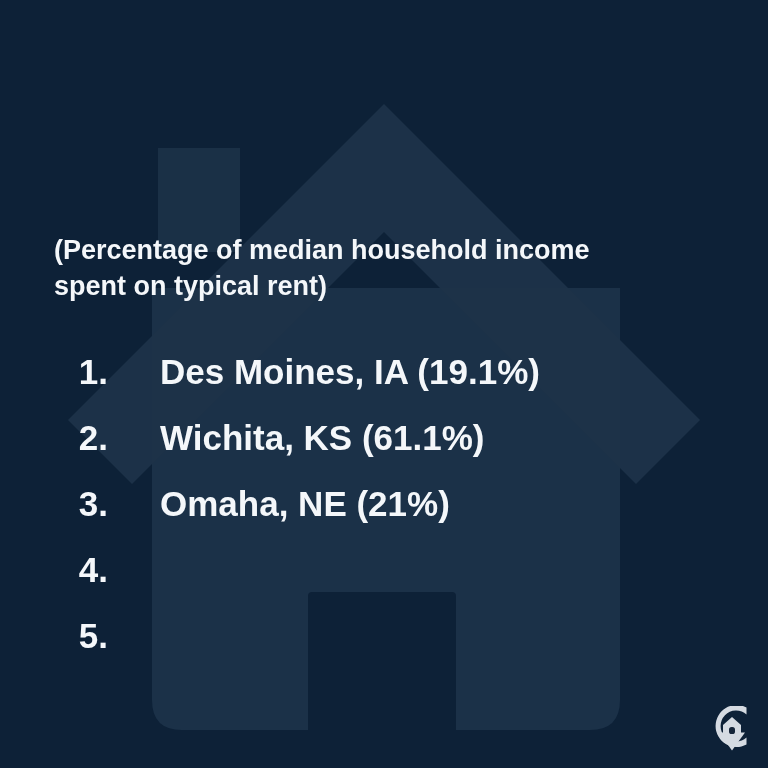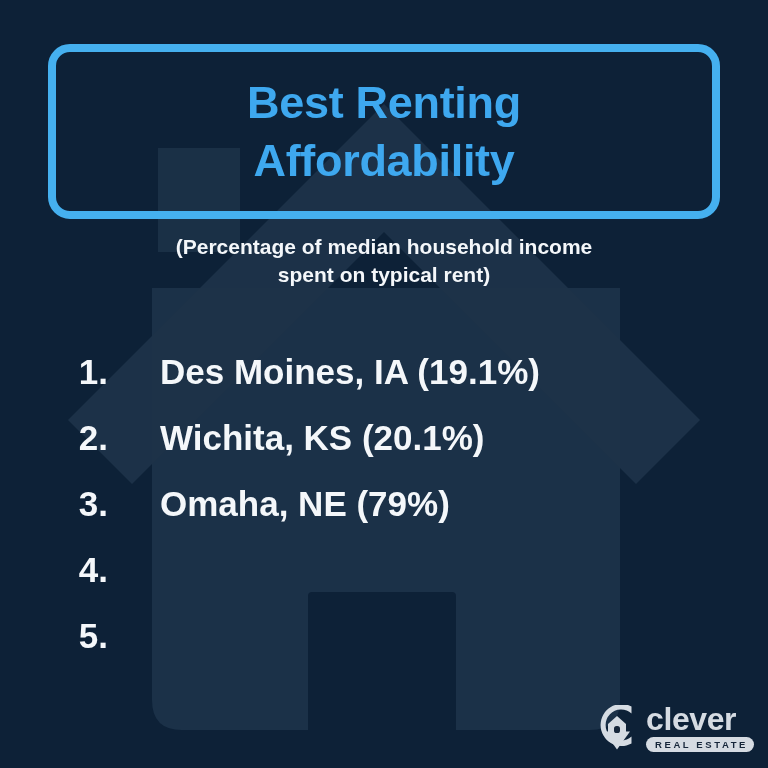--- a/index.html
+++ b/index.html
@@ -58,23 +58,23 @@
     letter-spacing: -0.3px;
     white-space: pre-line;
   }
 
   
   #subtitle {
     position: absolute;
     left: 54px;
     top: 233px;
     width: 660px;
-    text-align: center;
+    text-align: left;
     color: #f4f7fa;
-    font-size: 21px;
+    font-size: 27px;
     font-weight: 700;
     line-height: 1.32;
     white-space: pre-line;
   }
 
   
   #ranking-list {
     position: absolute;
     left: 0;
     top: 352px;
@@ -153,57 +153,49 @@
     <svg viewBox="0 0 768 768" xmlns="http://www.w3.org/2000/svg" aria-hidden="true">
 
       <path d="M152 288 L152 700 Q152 730 182 730 L308 730 L308 596 Q308 592 312 592 L452 592 Q456 592 456 596 L456 730 L590 730 Q620 730 620 700 L620 288 Z" fill="#1b3148"></path>
 
       <path d="M384 104 L700 420 L636 484 L384 232 L132 484 L68 420 Z" fill="#1d3349" opacity="0.95"></path>
 
       <rect x="158" y="148" width="82" height="104" fill="#1d3349" opacity="0.85"></rect>
     </svg>
   </div>
 
-  <div id="title-box">
-    <div id="title-text">Best Renting
-Affordability</div>
-  </div>
 
   <div id="subtitle">(Percentage of median household income
 spent on typical rent)</div>
 
   <ol id="ranking-list">
     <li class="rank-row">
       <span class="rank-num">1.</span>
       <span class="rank-label">Des Moines, IA (19.1%)</span>
     </li>
     <li class="rank-row">
       <span class="rank-num">2.</span>
-      <span class="rank-label">Wichita, KS (20.1%)</span>
+      <span class="rank-label">Wichita, KS (61.1%)</span>
     </li>
     <li class="rank-row">
       <span class="rank-num">3.</span>
-      <span class="rank-label">Omaha, NE (79%)</span>
+      <span class="rank-label">Omaha, NE (21%)</span>
     </li>
     <li class="rank-row">
       <span class="rank-num">4.</span>
     </li>
     <li class="rank-row">
       <span class="rank-num">5.</span>
     </li>
   </ol>
 
   <div id="logo">
     <svg id="logo-mark" viewBox="0 0 42 46" xmlns="http://www.w3.org/2000/svg" aria-hidden="true">
       <path d="M34.5 8.5 A15.5 15.5 0 1 0 34.5 31.5 L34.5 38.5 A21 21 0 1 1 34.5 1.5 Z" fill="#d5dbe2"></path>
       <path d="M5.5 28 L20 43.5 L34.5 28 Z" fill="#d5dbe2" opacity="0"></path>
       <path d="M7 26.5 L20 44.5 L33 26.5 Z" fill="#d5dbe2"></path>
       <path d="M20 11 L29 19 L29 28 L11 28 L11 19 Z" fill="#d5dbe2"></path>
       <rect x="17" y="21" width="6" height="7" rx="2.6" fill="#16263a"></rect>
       <circle cx="20" cy="30" r="10.5" fill="none"></circle>
     </svg>
-    <div id="logo-word-wrap">
-      <div id="logo-wordmark">clever</div>
-      <div id="logo-tagline">REAL ESTATE</div>
-    </div>
   </div>
 
 </div>
 
 </body></html>

